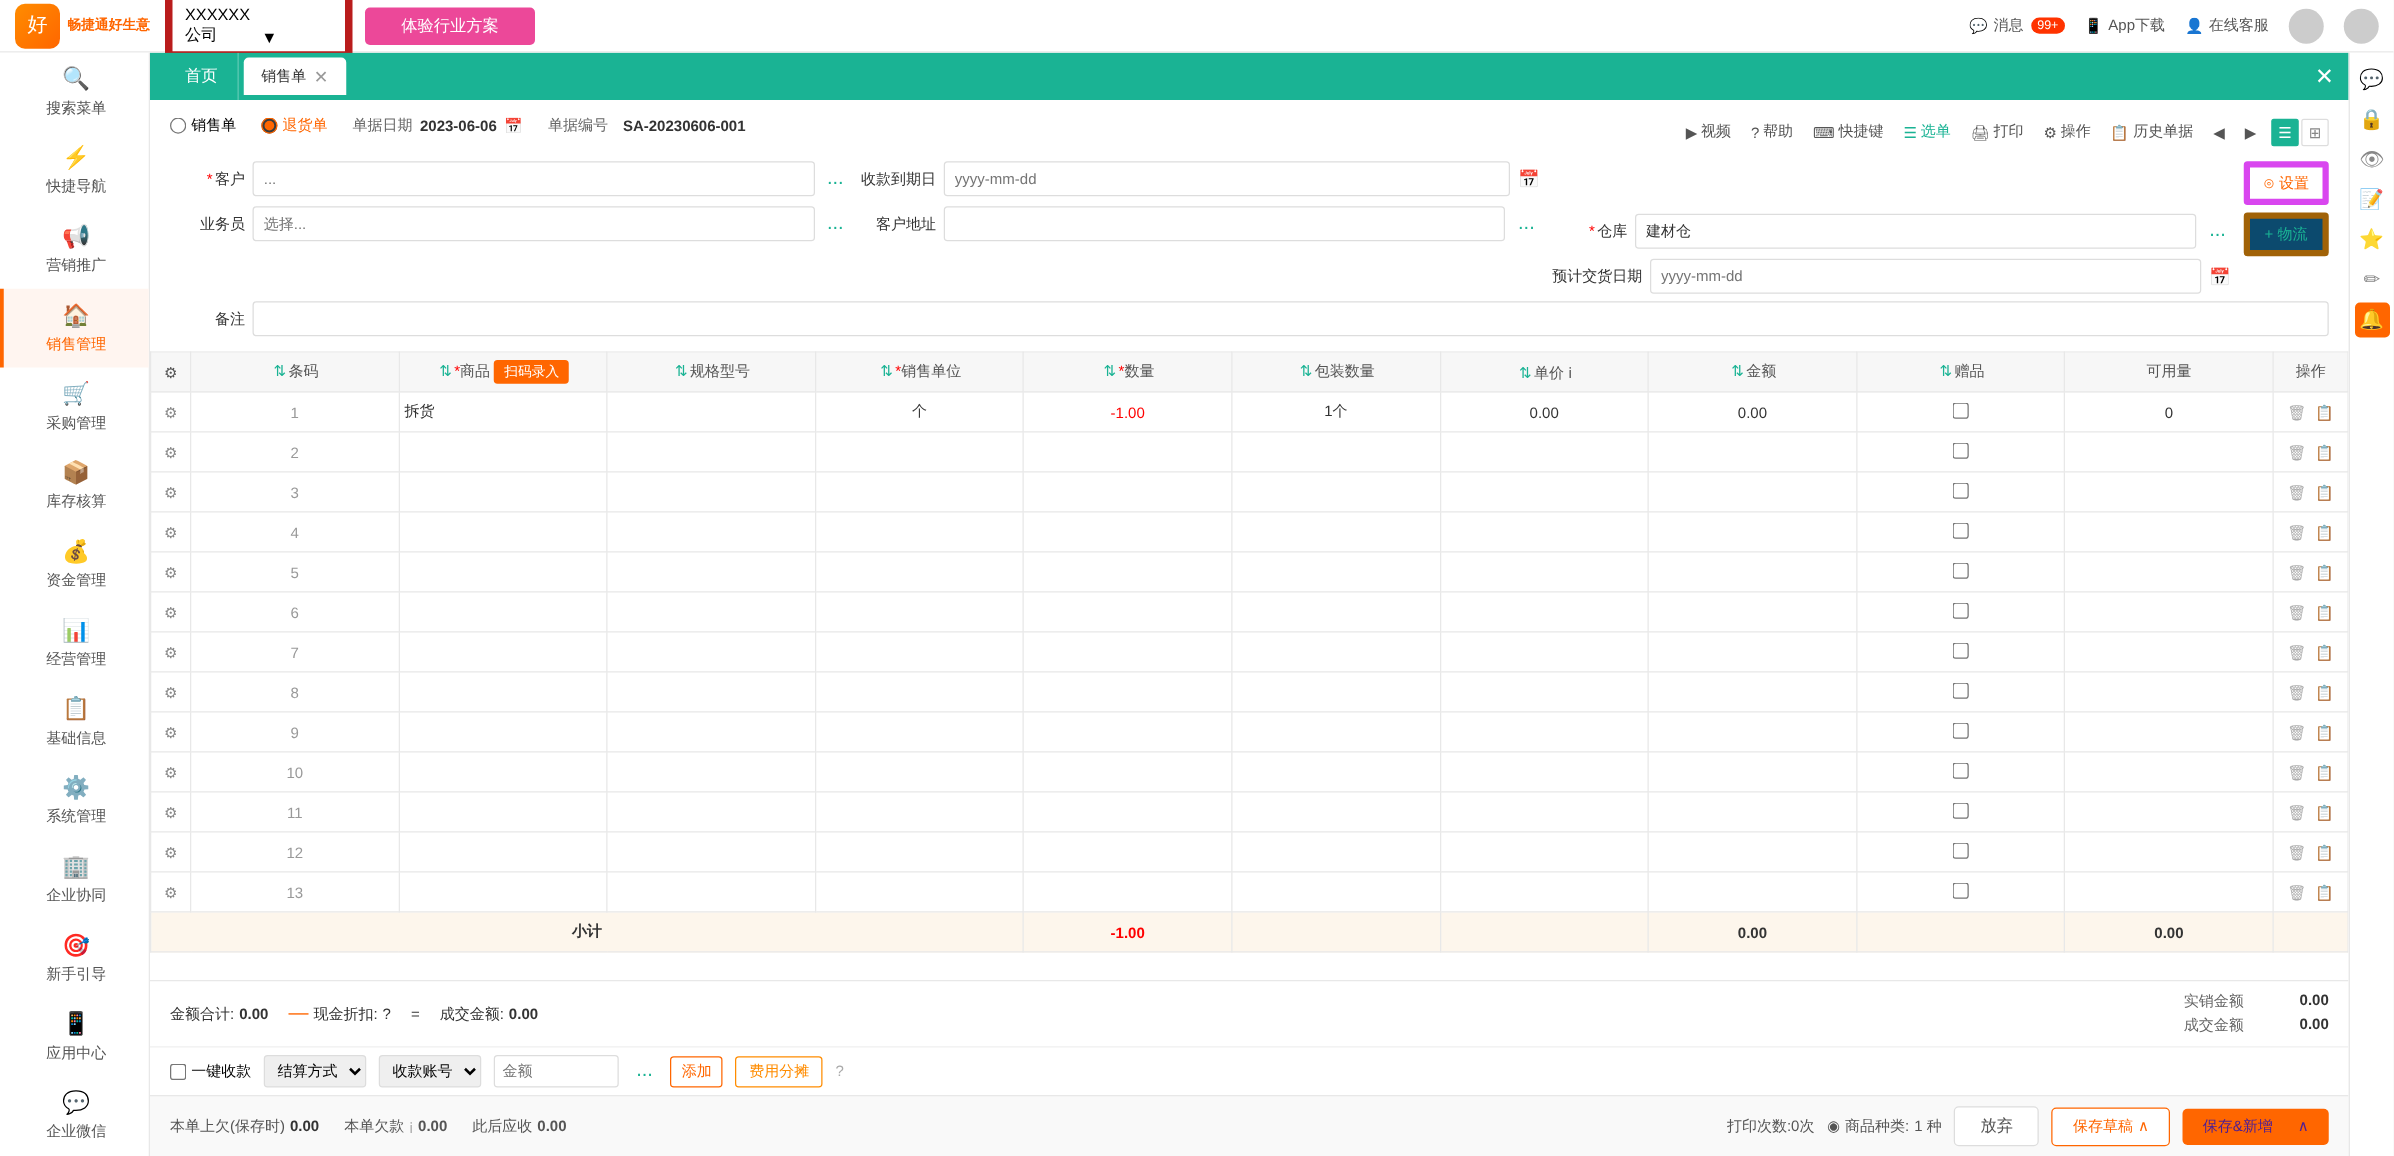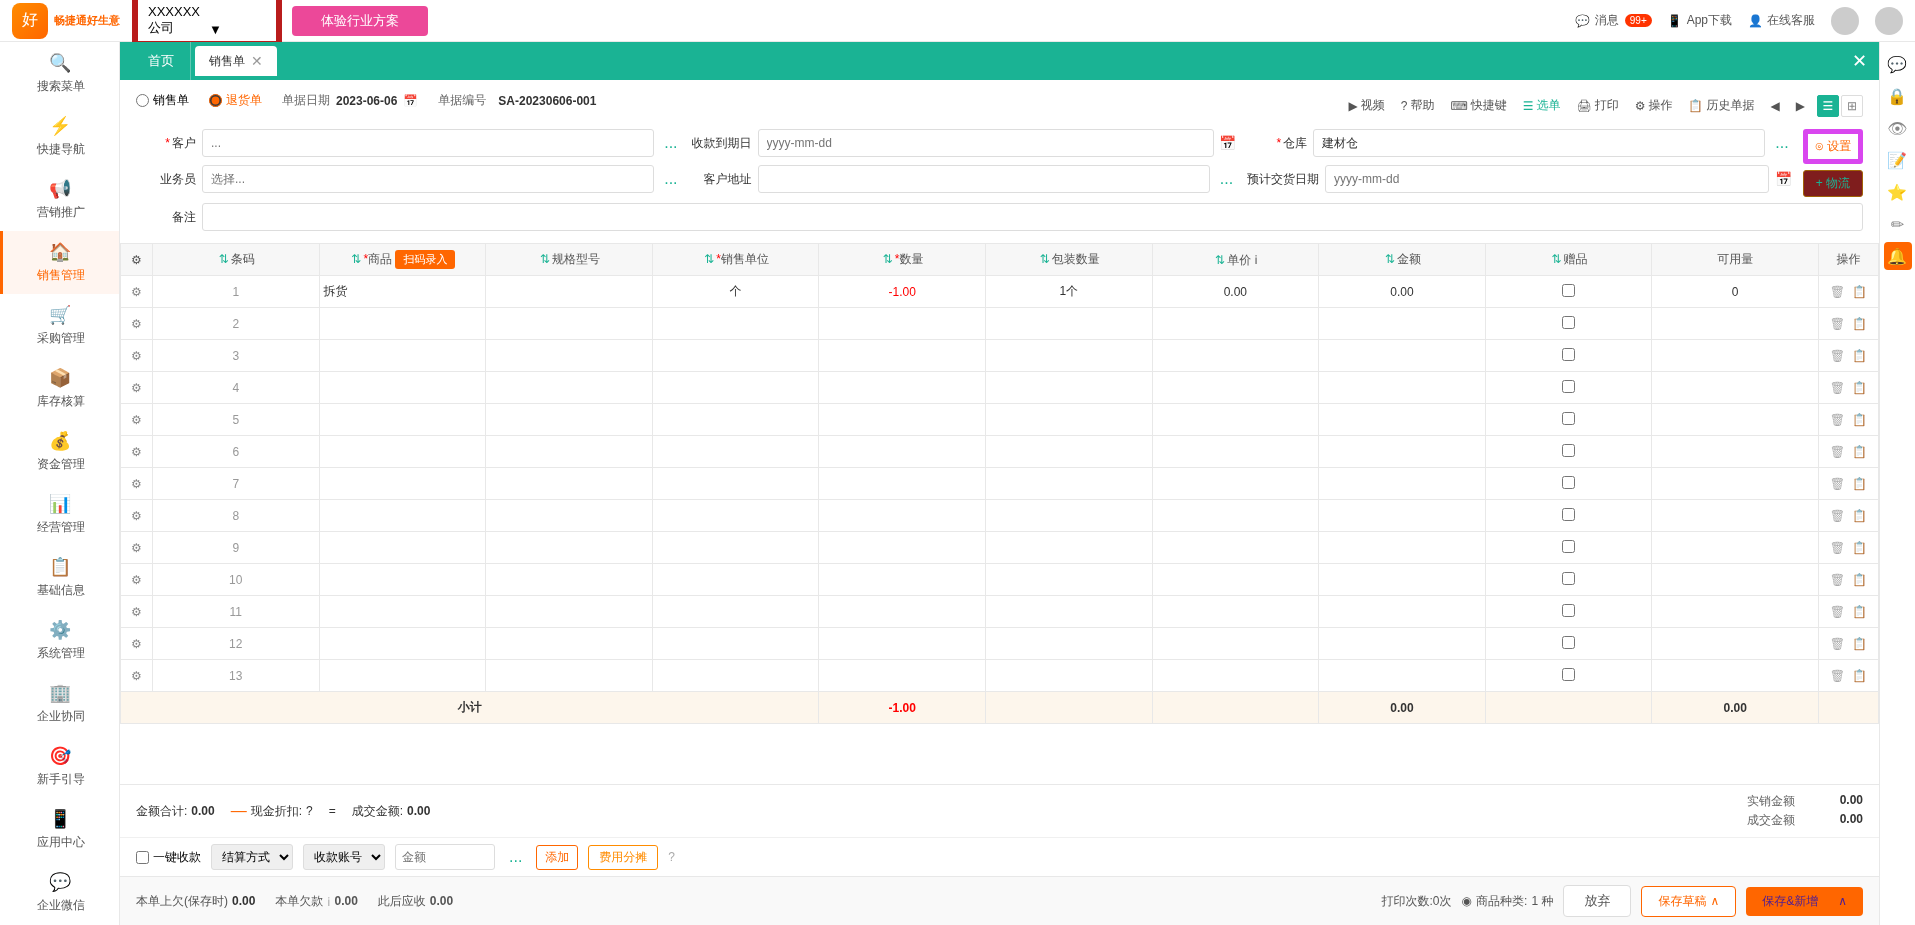--- a/index.html
+++ b/index.html
@@ -49,21 +49,21 @@
     .toolbar-btn { display: flex; align-items: center; gap: 3px; color: #555; cursor: pointer; font-size: 12px; padding: 2px 4px; }
     .form-row { display: flex; align-items: center; gap: 6px; }
     .form-label { color: #333; min-width: 60px; text-align: right; font-size: 12px; }
     .form-label.required::before { content: '*'; color: red; margin-right: 2px; }
     .form-input { flex: 1; border: 1px solid #ddd; border-radius: 3px; padding: 4px 8px; font-size: 12px; height: 28px; color: #333; outline: none; }
     .dots-btn { color: #1ab394; cursor: pointer; font-size: 16px; padding: 0 4px; }
     .cal-icon { color: #888; cursor: pointer; font-size: 14px; }
 
     .form-right-buttons { display: flex; flex-direction: column; gap: 6px; }
     .settings-btn { background: #fff; border: 5px solid #d946ef; color: #ff6600; border-radius: 3px; padding: 4px 4px; cursor: pointer; font-size: 12px; }
-    .logistics-btn { background: #7f1d1d; border: 1px solid #a16207; color: #1ab394; border-radius: 3px; padding: 4px 12px; cursor: pointer; font-size: 12px; }
+    .logistics-btn { background: #0c4a6e; border: 5px solid #a16207; color: #1ab394; border-radius: 3px; padding: 4px 12px; cursor: pointer; font-size: 12px; }
 
     .form-notes-row { display: flex; align-items: center; gap: 6px; margin-top: 4px; }
 
     
     .table-container { flex: 1; overflow-y: auto; background: white; margin: 0; }
     .data-table { width: 100%; border-collapse: collapse; table-layout: fixed; }
     .data-table th { background: #f7f7f7; border: 1px solid #e8e8e8; padding: 6px 4px; text-align: center; color: #555; font-weight: normal; white-space: nowrap; font-size: 12px; }
     .data-table td { border: 1px solid #e8e8e8; padding: 4px 4px; text-align: center; color: #333; font-size: 12px; height: 32px; }
     .subtotal-row td { background: #fdf6ec; font-weight: bold; }
     .scan-btn { background: #ff6600; color: white; border: none; border-radius: 3px; padding: 2px 8px; cursor: pointer; font-size: 11px; }
@@ -287,21 +287,21 @@
               <input class="form-input" placeholder="yyyy-mm-dd" style="flex: 1 1 0%;">
               <span class="cal-icon">📅</span>
             </div>
             <div class="form-row">
               <span class="form-label">客户地址</span>
               <input class="form-input" style="flex: 1 1 0%;">
               <span class="dots-btn">...</span>
             </div>
           </div>
 
-          <div style="flex:1; display:flex; flex-direction:column; gap:8px;">
+          <div style="flex:1; display:flex; flex-direction:column; gap:8px;margin-top:42px;">
             <div class="form-row">
               <span class="form-label required">仓库</span>
               <input class="form-input" value="建材仓" style="flex: 1 1 0%;">
               <span class="dots-btn">...</span>
             </div>
             <div class="form-row">
               <span class="form-label">预计交货日期</span>
               <input class="form-input" placeholder="yyyy-mm-dd" style="flex: 1 1 0%;">
               <span class="cal-icon">📅</span>
             </div>

